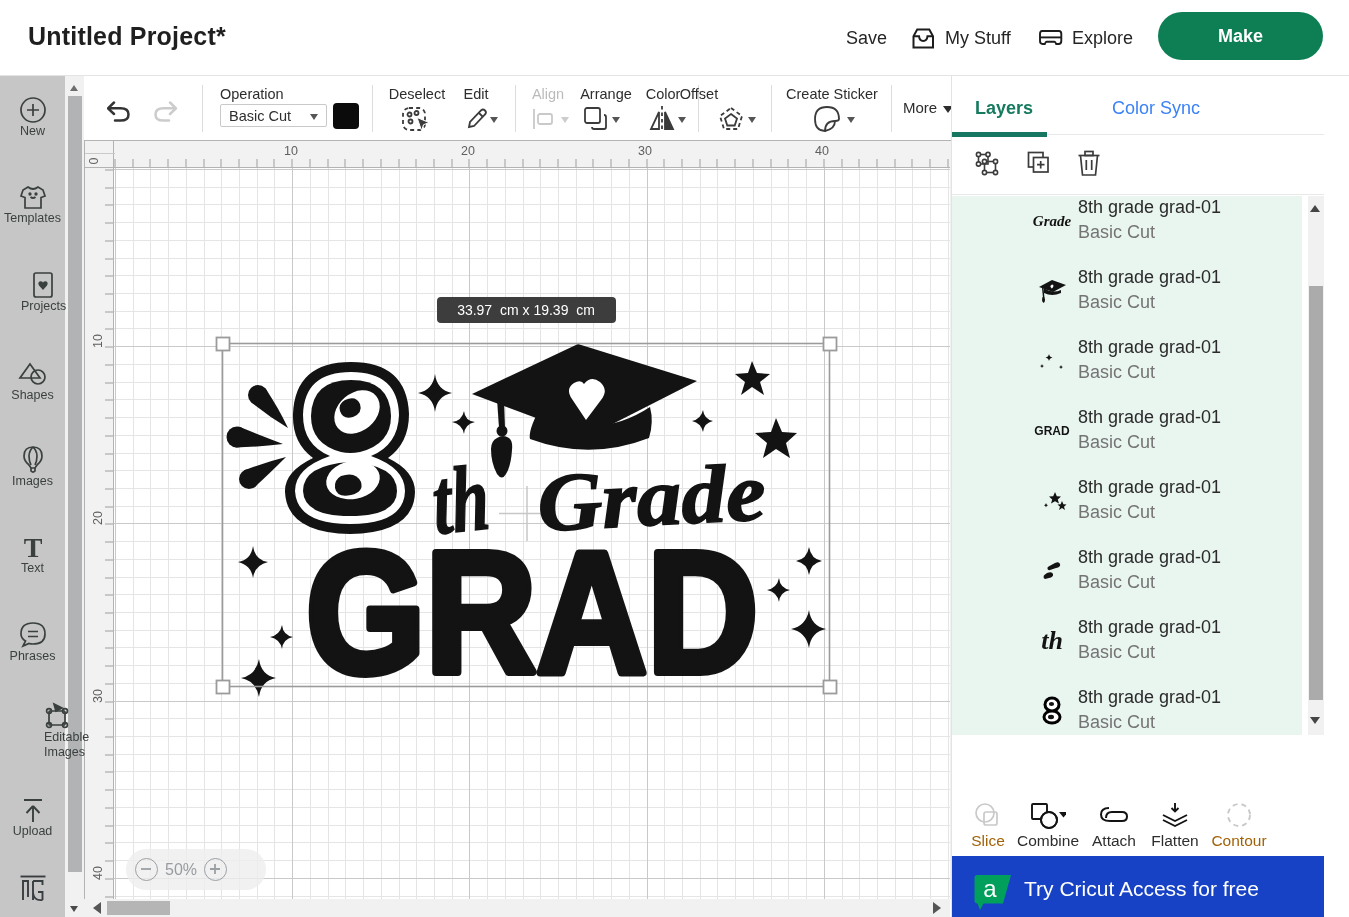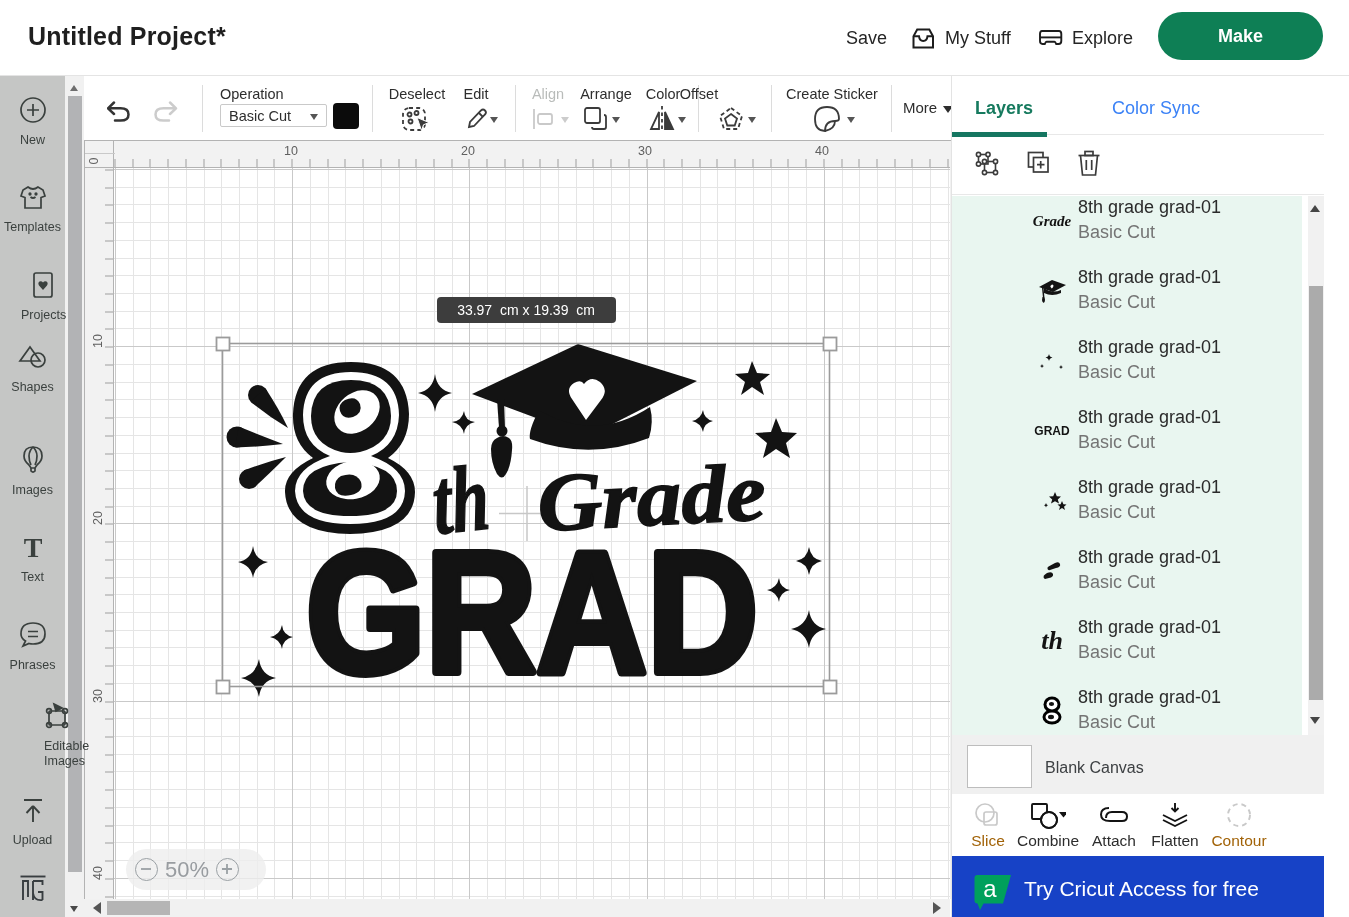--- a/index.html
+++ b/index.html
@@ -9,21 +9,21 @@
   
   #header { position:absolute; left:0; top:0; width:1349px; height:76px; background:#fff;
     border-bottom:1px solid #e4e4e4; z-index:30; }
   #title { position:absolute; left:28px; top:22px; font-size:25px; font-weight:700; color:#1f1f1f; letter-spacing:.2px; }
   .hitem { position:absolute; top:0; height:76px; display:flex; align-items:center; color:#252525; font-size:18px; }
   #makebtn { position:absolute; left:1158px; top:12px; width:165px; height:48px; border-radius:24px;
     background:#0e7f55; color:#fff; font-size:18px; font-weight:700; text-align:center; line-height:48px; }
   
   #nav { position:absolute; left:0; top:76px; width:65px; height:841px; background:#c5c6c5; z-index:20; }
   .nitem { position:absolute; left:0; width:65px; text-align:center; color:#3a403e; }
-  .nitem .lbl { font-size:12.5px; line-height:15px; display:block; margin-top:9px; }
+  .nitem .lbl { font-size:12.5px; line-height:15px; display:block; margin-top:0; }
   
   #lsb { position:absolute; left:65px; top:76px; width:19px; height:841px; background:#f1f1f1; z-index:19; }
   #lsb .thumb { position:absolute; left:3px; top:20px; width:14px; height:776px; background:#b2b3b5; }
   
   #toolbar { position:absolute; left:84px; top:76px; width:888px; height:64px; background:#fff; z-index:10; }
   .tsep { position:absolute; top:9px; height:47px; width:1px; background:#dcdcdc; }
   .tlabel { position:absolute; top:10px; font-size:14.5px; color:#2d2d2d; transform:translateX(-50%); white-space:nowrap; }
   .tlabel.dis { color:#b9bcba; }
   #hruler { position:absolute; left:114px; top:140px; width:836px; height:28px; background:#f2f2f2;
     border-top:1px solid #b3b3b3; border-bottom:1px solid #b3b3b3; z-index:6; }
@@ -41,21 +41,21 @@
       repeating-linear-gradient(to right, #c9c9c9 0 1px, transparent 1px 177.2px),
       repeating-linear-gradient(to bottom, #c9c9c9 0 1px, transparent 1px 177.2px),
       repeating-linear-gradient(to right, #e5e5e5 0 1px, transparent 1px 17.72px),
       repeating-linear-gradient(to bottom, #e5e5e5 0 1px, transparent 1px 17.72px);
     background-position:1px 1px; }
   #design { position:absolute; left:114px; top:168px; z-index:8; }
   
   #zoompill { position:absolute; left:126px; top:849px; width:140px; height:41px; border-radius:20.5px;
     background:rgba(238,238,238,.8); z-index:9; display:flex; align-items:center; color:#8f8f8f; }
   #zoompill .circ { width:23px; height:23px; border-radius:50%; border:1.6px solid #9aa0a4; position:relative; }
-  #zoompill .pct { font-size:22px; color:#989ca0; margin:0 7px; }
+  #zoompill .pct { font-size:16px; color:#989ca0; margin:0 7px; }
   
   #rsb { position:absolute; left:950px; top:140px; width:22px; height:759px; background:#f1f1f1; border-top:1px solid #b3b3b3; z-index:6; }
   #rsb .thumb { position:absolute; left:5px; top:20px; width:13px; height:49px; background:#b5b5b5; }
   
   #bsb { position:absolute; left:84px; top:899px; width:866px; height:18px; background:#f1f1f1; z-index:6; }
   #bsb .thumb { position:absolute; left:23px; top:2px; width:63px; height:14px; background:#b5b5b5; }
   .arr { position:absolute; width:0; height:0; }
   
   #panel { position:absolute; left:951px; top:76px; width:382px; height:841px; background:#fff;
     border-left:1px solid #e3e3e3; z-index:25; }
@@ -125,21 +125,21 @@
     </svg>
     <span class="lbl">Templates</span>
   </div>
   <div class="nitem" style="top:195px;padding-left:21px;">
     <svg width="26" height="28" viewBox="0 0 26 28" fill="none" stroke="#3a403e" stroke-width="1.7" style="margin:0 auto;">
       <rect x="4" y="2" width="18" height="24" rx="2"></rect>
       <path d="M13 19 L9 14.5 Q7.5 12 9.5 10.5 Q11.5 9.5 13 11.5 Q14.5 9.5 16.5 10.5 Q18.5 12 17 14.5 Z" fill="#3a403e" stroke="none"></path>
     </svg>
     <span class="lbl">Projects</span>
   </div>
-  <div class="nitem" style="top:267px;">
+  <div class="nitem" style="top:284px;">
     <svg width="30" height="28" viewBox="0 0 30 28" fill="none" stroke="#3a403e" stroke-width="1.7" style="margin:0 auto;">
       <path d="M12 4 L22 18 L2 18 Z"></path>
       <circle cx="20" cy="17" r="7"></circle>
     </svg>
     <span class="lbl">Shapes</span>
   </div>
   <div class="nitem" style="top:370px;">
     <svg width="26" height="28" viewBox="0 0 26 28" fill="none" stroke="#3a403e" stroke-width="1.7" style="margin:0 auto;">
       <path d="M13 1 Q4 1 4 10 Q4 15 9 19 L11 22 L15 22 L17 19 Q22 15 22 10 Q22 1 13 1 Z"></path>
       <path d="M13 1 Q9 5 9 10 Q9 15 11 19 M13 1 Q17 5 17 10 Q17 15 15 19"></path>
@@ -501,24 +501,20 @@
         </div>
       <div class="t1">8th grade grad-01</div>
         <div class="t2">Basic Cut</div>
     </div>
   </div>
   <div id="psb">
     <div class="arr" style="left:2px; top:9px; border-left:5.5px solid transparent; border-right:5.5px solid transparent; border-bottom:7px solid #454545;"></div>
     <div class="thumb"></div>
     <div class="arr" style="left:2px; top:521px; border-left:5.5px solid transparent; border-right:5.5px solid transparent; border-top:7px solid #454545;"></div>
   </div>
-  <div id="blankrow">
-    <div class="box"></div>
-    <div class="txt">Blank Canvas</div>
-  </div>
   <div id="actions">
     <div class="act" style="left:1px;">
       <svg width="30" height="28" viewBox="0 0 30 28" fill="none" stroke="#c9c9c9" stroke-width="1.7" style="margin:0 auto;">
         <circle cx="12" cy="11" r="9"></circle>
         <rect x="11" y="10" width="13" height="13" rx="2" stroke="#c9c9c9"></rect>
       </svg>
       <span class="albl dis">Slice</span>
     </div>
     <div class="act" style="left:61px;">
       <svg width="36" height="28" viewBox="0 0 36 28" fill="none" stroke="#131313" stroke-width="1.9" style="margin:0 auto;">

